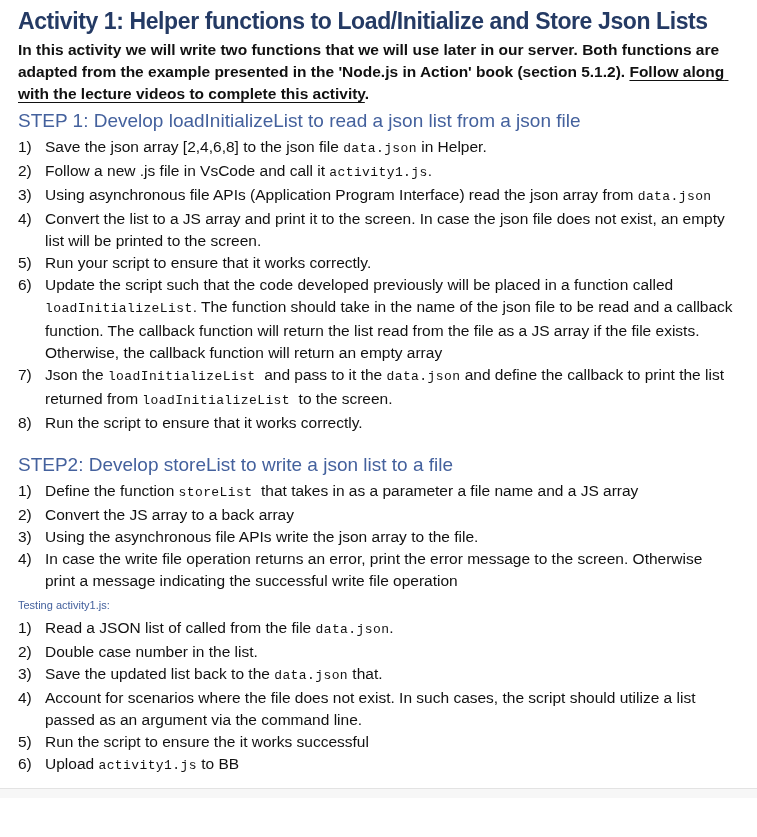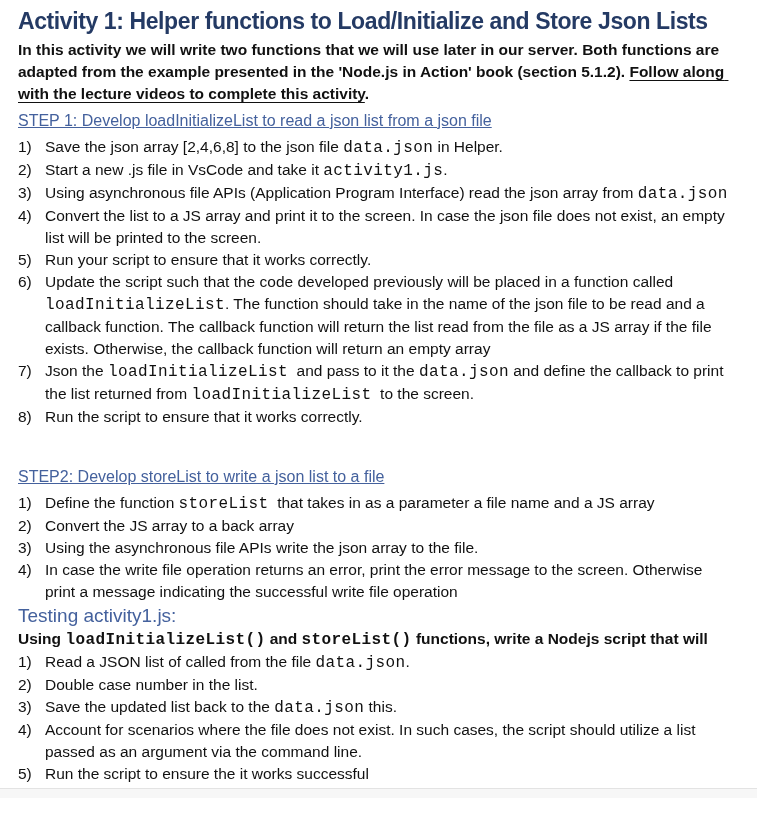--- a/index.html
+++ b/index.html
@@ -34,36 +34,35 @@
   }
   .para{
     font-size:15.5px;
     line-height:22px;
     white-space:pre-wrap;
     font-weight:bold;
   }
   .run.und{text-decoration:underline;text-underline-offset:3px;}
   .mono{
     font-family:"Liberation Mono","DejaVu Sans Mono",monospace;
-    font-size:16px;
+    font-size:13px;
     letter-spacing:0.4px;
   }
   h2.sec-heading{
-    font-size:16px;
+    font-size:19px;
     font-weight:400;
     line-height:24px;
     color:var(--heading-color);
     margin-top:4px;
     margin-bottom:3px;
     white-space:nowrap;
-    text-decoration:underline;
   }
-  h2.sec-heading.spaced{margin-top:37px;}
+  h2.sec-heading.spaced{margin-top:19px;}
   h3.sub-heading{
-    font-size:19px;
+    font-size:11px;
     font-weight:400;
     line-height:22px;
     color:var(--heading-color);
     margin-top:2px;
     margin-bottom:1px;
   }
   .list{display:block;}
   .li{
     display:flex;
     align-items:flex-start;
@@ -98,21 +97,21 @@
 
     <section>
       <h2 class="sec-heading">STEP 1: Develop loadInitializeList to read a json list from a json file</h2>
       <div class="list">
           <div class="li">
             <span class="num">1)</span>
             <div class="itext"><span class="run">Save the json array [2,4,6,8] to the json file </span><span class="run mono">data.json</span><span class="run"> in Helper.</span></div>
           </div>
           <div class="li">
             <span class="num">2)</span>
-            <div class="itext"><span class="run">Start a new .js file in VsCode and take it </span><span class="run mono">activity1.js</span><span class="run">.</span></div>
+            <div class="itext"><span class="run">Follow a new .js file in VsCode and call it </span><span class="run mono">activity1.js</span><span class="run">.</span></div>
           </div>
           <div class="li">
             <span class="num">3)</span>
             <div class="itext"><span class="run">Using asynchronous file APIs (Application Program Interface) read the json array from </span><span class="run mono">data.json</span></div>
           </div>
           <div class="li">
             <span class="num">4)</span>
             <div class="itext"><span class="run">Convert the list to a JS array and print it to the screen. In case the json file does not exist, an empty list will be printed to the screen.</span></div>
           </div>
           <div class="li">
@@ -151,33 +150,32 @@
           </div>
           <div class="li">
             <span class="num">4)</span>
             <div class="itext"><span class="run">In case the write file operation returns an error, print the error message to the screen. Otherwise print a message indicating the successful write file operation</span></div>
           </div>
         </div>
     </section>
 
     <section>
       <h3 class="sub-heading">Testing activity1.js:</h3>
-      <p class="para"><span class="run">Using </span><span class="run mono">loadInitializeList()</span><span class="run"> and </span><span class="run mono">storeList()</span><span class="run"> functions, write a Nodejs script that will</span></p>
       <div class="list">
           <div class="li">
             <span class="num">1)</span>
             <div class="itext"><span class="run">Read a JSON list of called from the file </span><span class="run mono">data.json</span><span class="run">.</span></div>
           </div>
           <div class="li">
             <span class="num">2)</span>
             <div class="itext"><span class="run">Double case number in the list.</span></div>
           </div>
           <div class="li">
             <span class="num">3)</span>
-            <div class="itext"><span class="run">Save the updated list back to the </span><span class="run mono">data.json</span><span class="run"> this.</span></div>
+            <div class="itext"><span class="run">Save the updated list back to the </span><span class="run mono">data.json</span><span class="run"> that.</span></div>
           </div>
           <div class="li">
             <span class="num">4)</span>
             <div class="itext"><span class="run">Account for scenarios where the file does not exist. In such cases, the script should utilize a list passed as an argument via the command line.</span></div>
           </div>
           <div class="li">
             <span class="num">5)</span>
             <div class="itext"><span class="run">Run the script to ensure the it works successful</span></div>
           </div>
           <div class="li">

